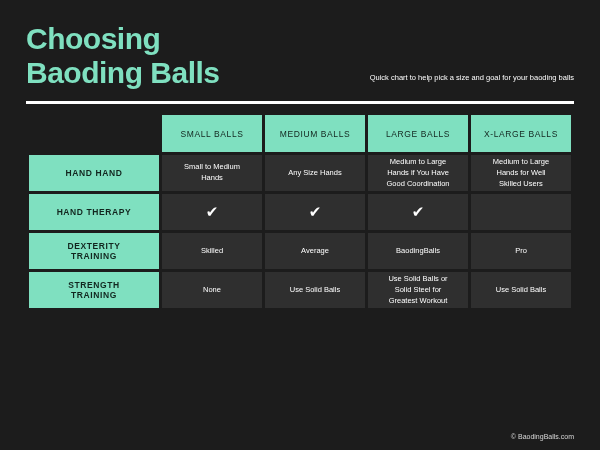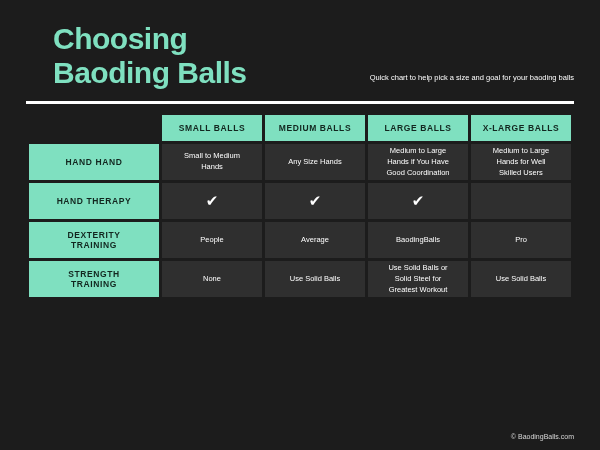--- a/index.html
+++ b/index.html
@@ -19,21 +19,20 @@
     width: 600px;
     height: 450px;
     background: #1c1c1c;
     box-sizing: border-box;
     padding: 22px 26px 8px 26px;
   }
   .header {
     display: flex;
     align-items: flex-end;
     justify-content: space-between;
-    margin-left: 27px;
   }
   .title {
     font-size: 30px;
     line-height: 1.12;
     font-weight: bold;
     color: #7fe0c0;
     letter-spacing: -0.5px;
     margin: 0;
     white-space: pre-line;
   }
@@ -61,24 +60,24 @@
     margin: 0;
   }
   .corner {
     background: transparent;
     width: 130px;
   }
   .colhead {
     background: #7fe0c0;
     color: #12261f;
     font-size: 8.5px;
-    font-weight: bold;
+    font-weight: normal;
     letter-spacing: 0.6px;
     text-align: center;
-    height: 26px;
+    height: 37px;
     vertical-align: middle;
   }
   .rowhead {
     background: #7fe0c0;
     color: #12261f;
     font-size: 8.5px;
     font-weight: bold;
     letter-spacing: 0.6px;
     text-align: center;
     vertical-align: middle;
@@ -151,21 +150,21 @@
         <tr>
           <td class="rowhead">HAND THERAPY</td>
           <td class="cell"><span class="check">✔</span></td>
           <td class="cell"><span class="check">✔</span></td>
           <td class="cell"><span class="check">✔</span></td>
           <td class="cell empty"></td>
         </tr>
         <tr>
           <td class="rowhead">DEXTERITY
 TRAINING</td>
-          <td class="cell">People</td>
+          <td class="cell">Skilled</td>
           <td class="cell">Average</td>
           <td class="cell">BaodingBalls</td>
           <td class="cell">Pro</td>
         </tr>
         <tr>
           <td class="rowhead">STRENGTH
 TRAINING</td>
           <td class="cell">None</td>
           <td class="cell">Use Solid Balls</td>
           <td class="cell">Use Solid Balls or

